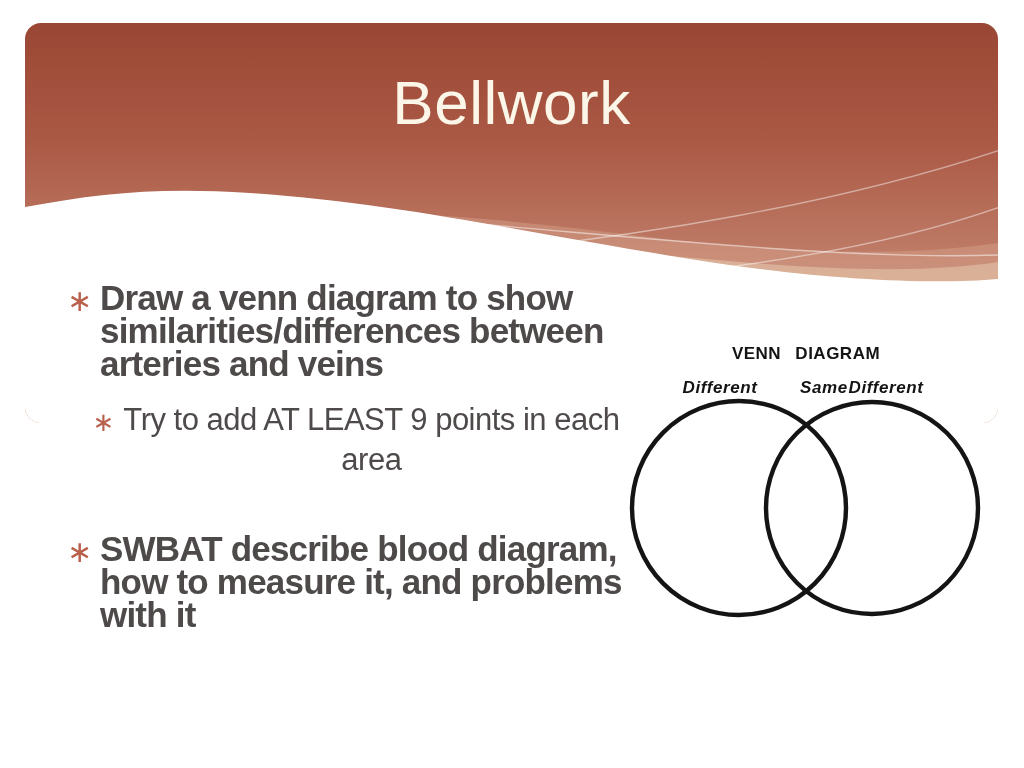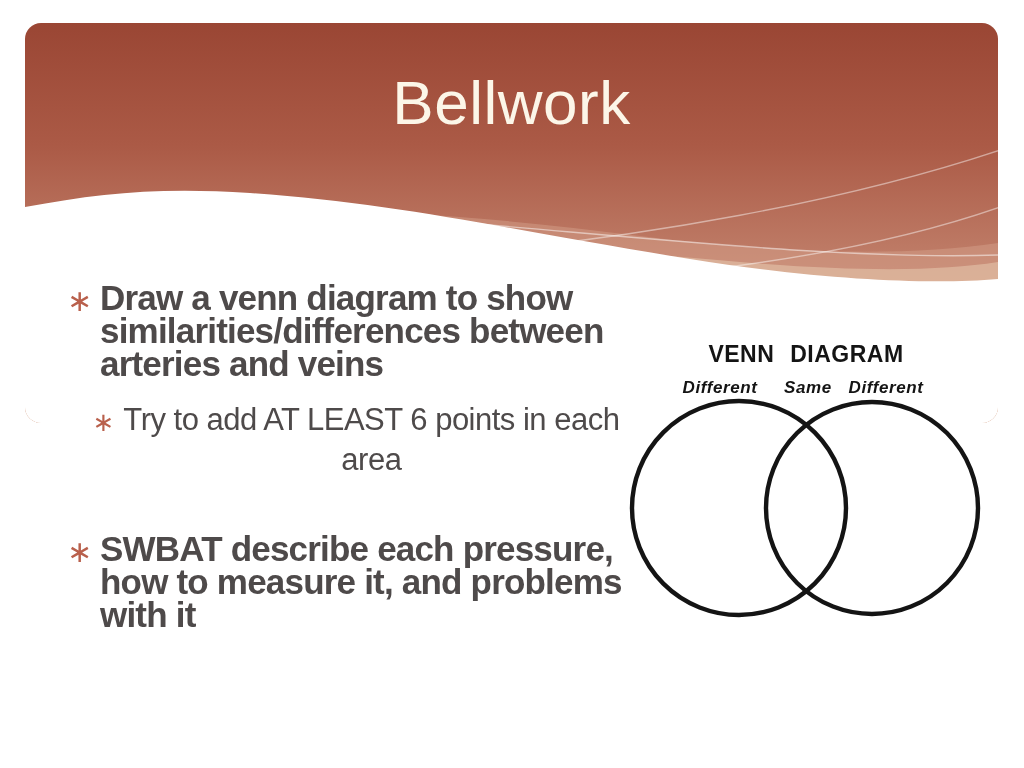--- a/index.html
+++ b/index.html
@@ -63,41 +63,41 @@
   .venn{
     position:absolute;
     left:620px;top:340px;
     width:372px;height:292px;
   }
   .venn-title{
     position:absolute;
     top:0;left:0;width:100%;
     text-align:center;
     font-weight:bold;
-    font-size:23px;
+    font-size:17px;
     line-height:28px;
     letter-spacing:0.5px;
     word-spacing:9px;
     color:var(--venn-ink);
     white-space:pre;
   }
   .venn-label{
     position:absolute;
     top:38px;
     transform:translateX(-50%);
     font-weight:bold;
     font-style:italic;
     font-size:17px;
     line-height:20px;
     letter-spacing:0.6px;
     color:var(--venn-ink);
     white-space:pre;
   }
   .venn-label.left{left:100px;}
-  .venn-label.middle{left:188px;}
+  .venn-label.middle{left:204px;}
   .venn-label.right{left:266px;}
   .venn-circles{position:absolute;top:0;left:0;}
 </style>
 </head>
 <body>
 
 <div class="slide">
 
   <svg class="header-svg" width="1024" height="440" viewBox="0 0 1024 440" aria-hidden="true">
     <defs>
@@ -128,27 +128,27 @@
 
   <div class="bullet level1" id="bullet-1">
     <span class="marker">∗</span>
     <div class="text">Draw a venn diagram to show
 similarities/differences between
 arteries and veins</div>
   </div>
 
   <div class="bullet level2" id="bullet-sub">
     <span class="marker">∗</span>
-    <div class="text">Try to add AT LEAST 6 points in each
+    <div class="text">Try to add AT LEAST 9 points in each
 area</div>
   </div>
 
   <div class="bullet level1" id="bullet-2">
     <span class="marker">∗</span>
-    <div class="text">SWBAT describe each pressure,
+    <div class="text">SWBAT describe blood diagram,
 how to measure it, and problems
 with it</div>
   </div>
 
   <div class="venn">
     <div class="venn-title">VENN DIAGRAM</div>
     <span class="venn-label left">Different</span>
     <span class="venn-label middle">Same</span>
     <span class="venn-label right">Different</span>
     <svg class="venn-circles" width="372" height="292" viewBox="0 0 372 292" aria-hidden="true">

